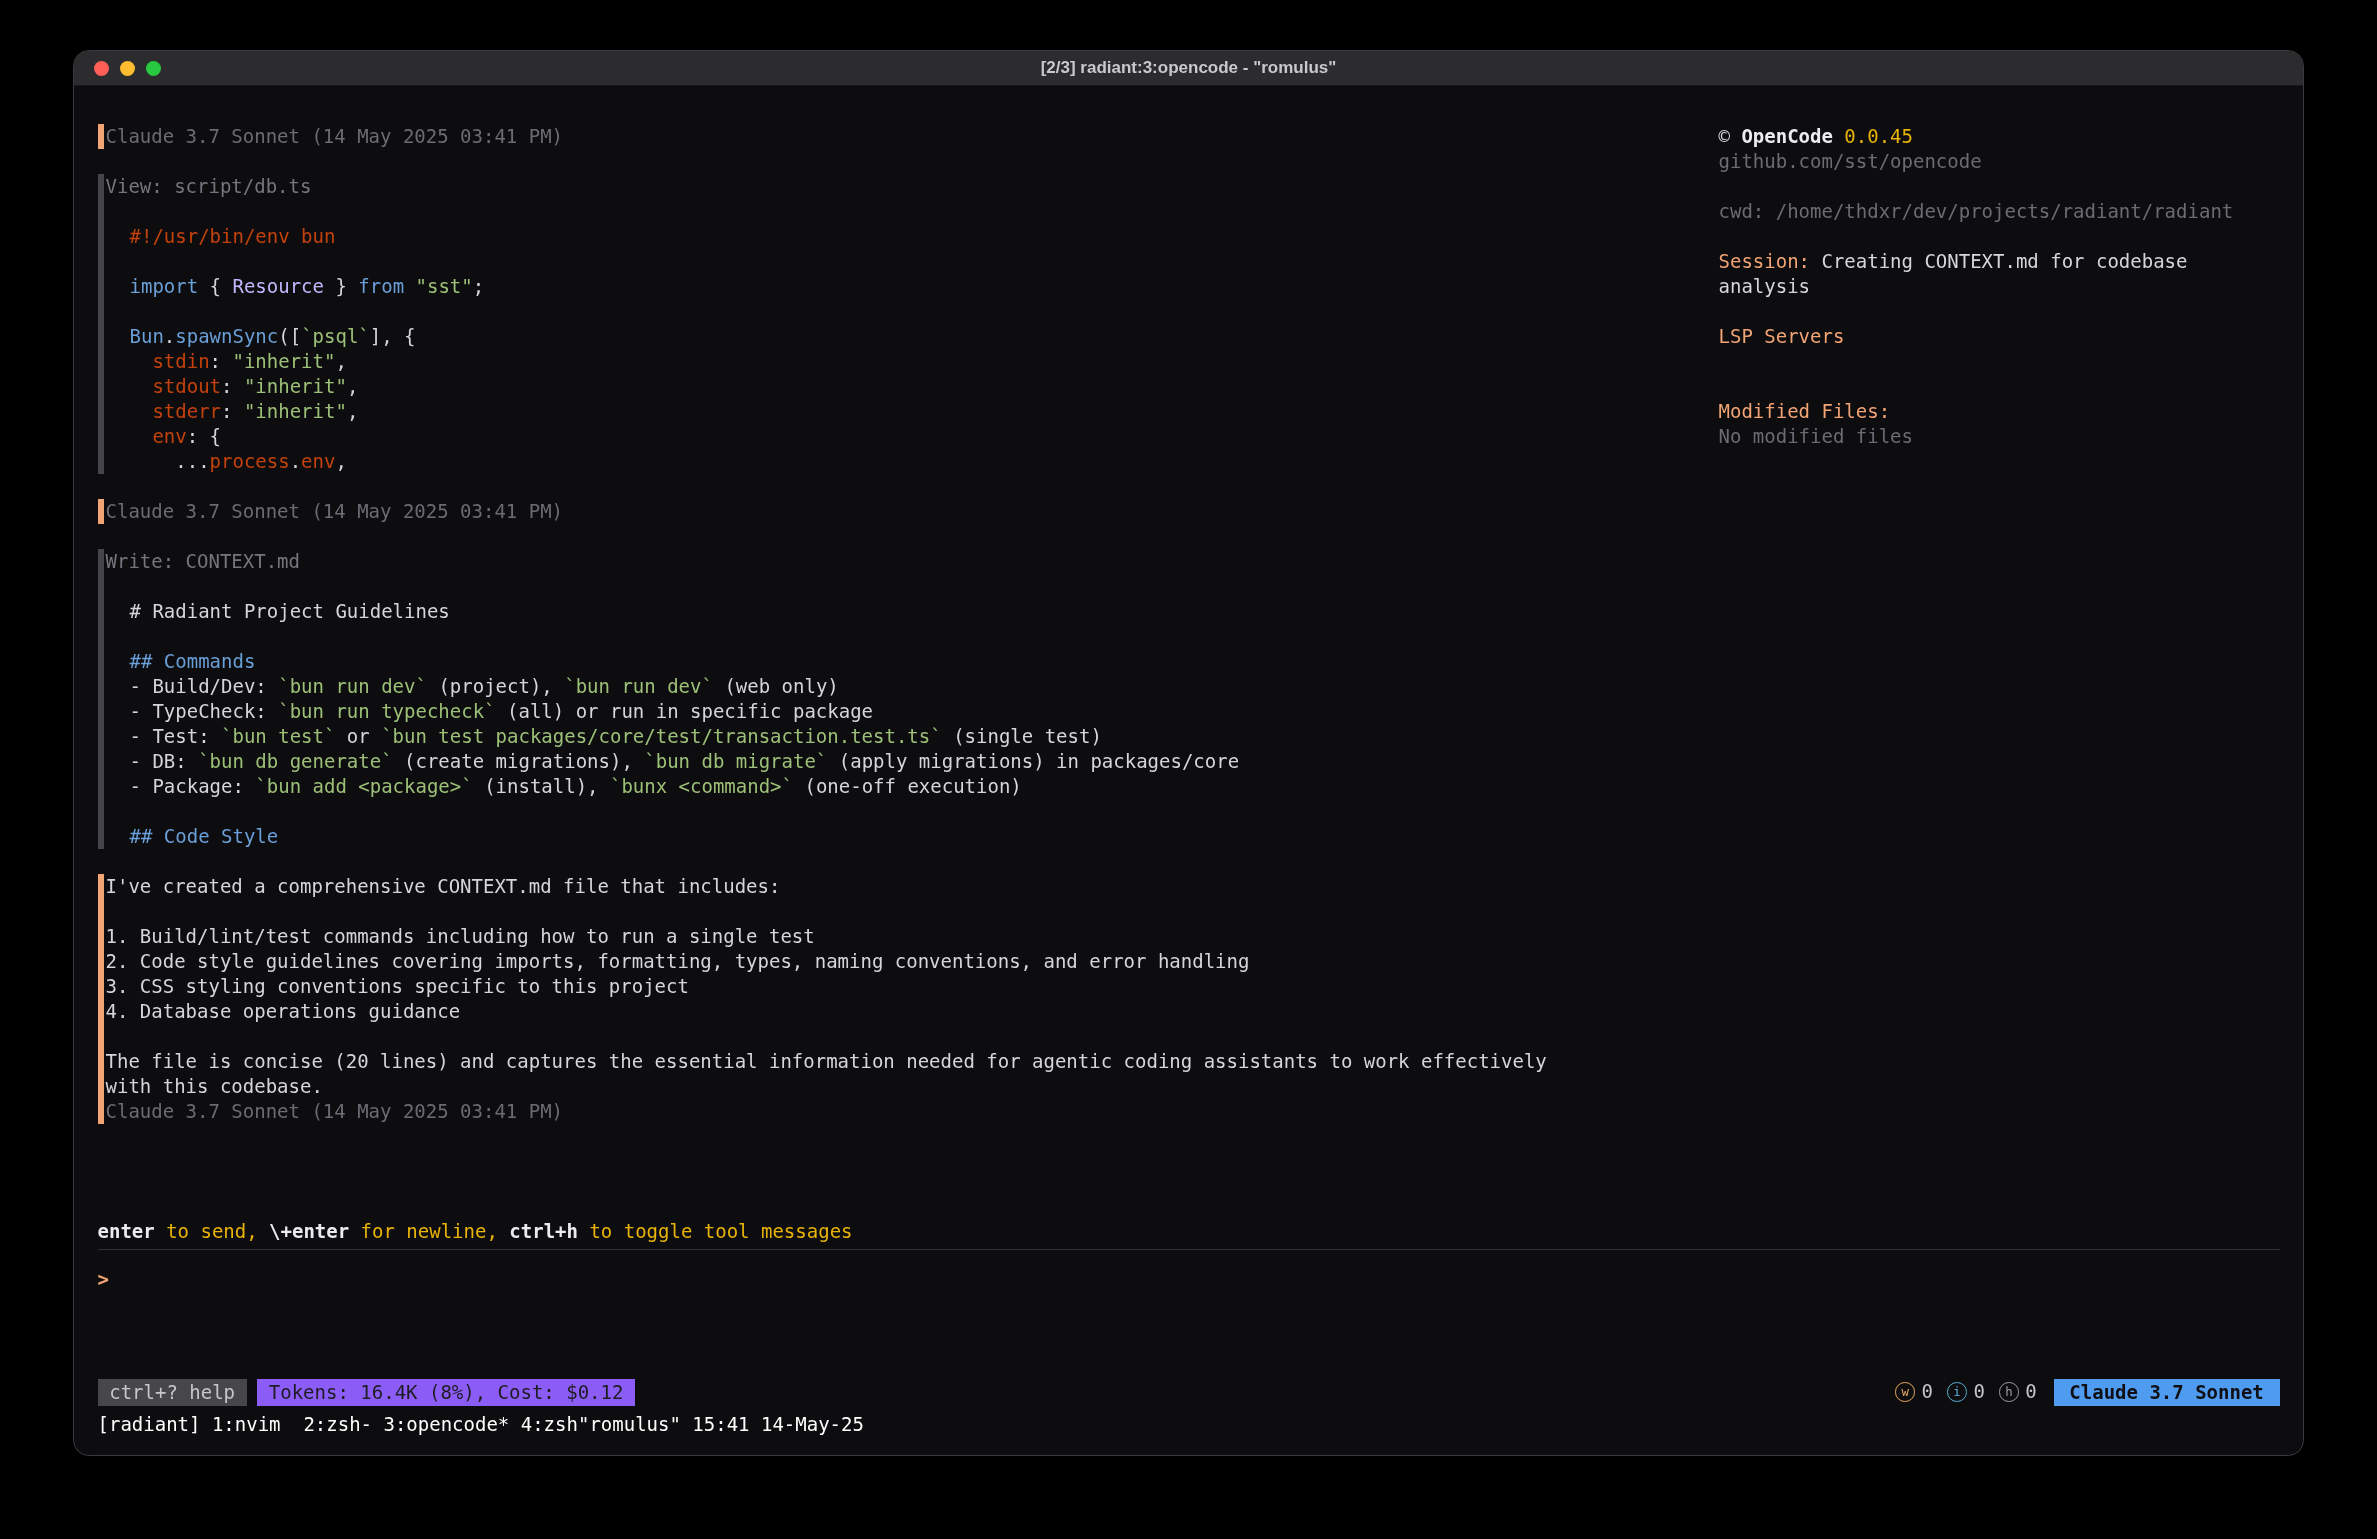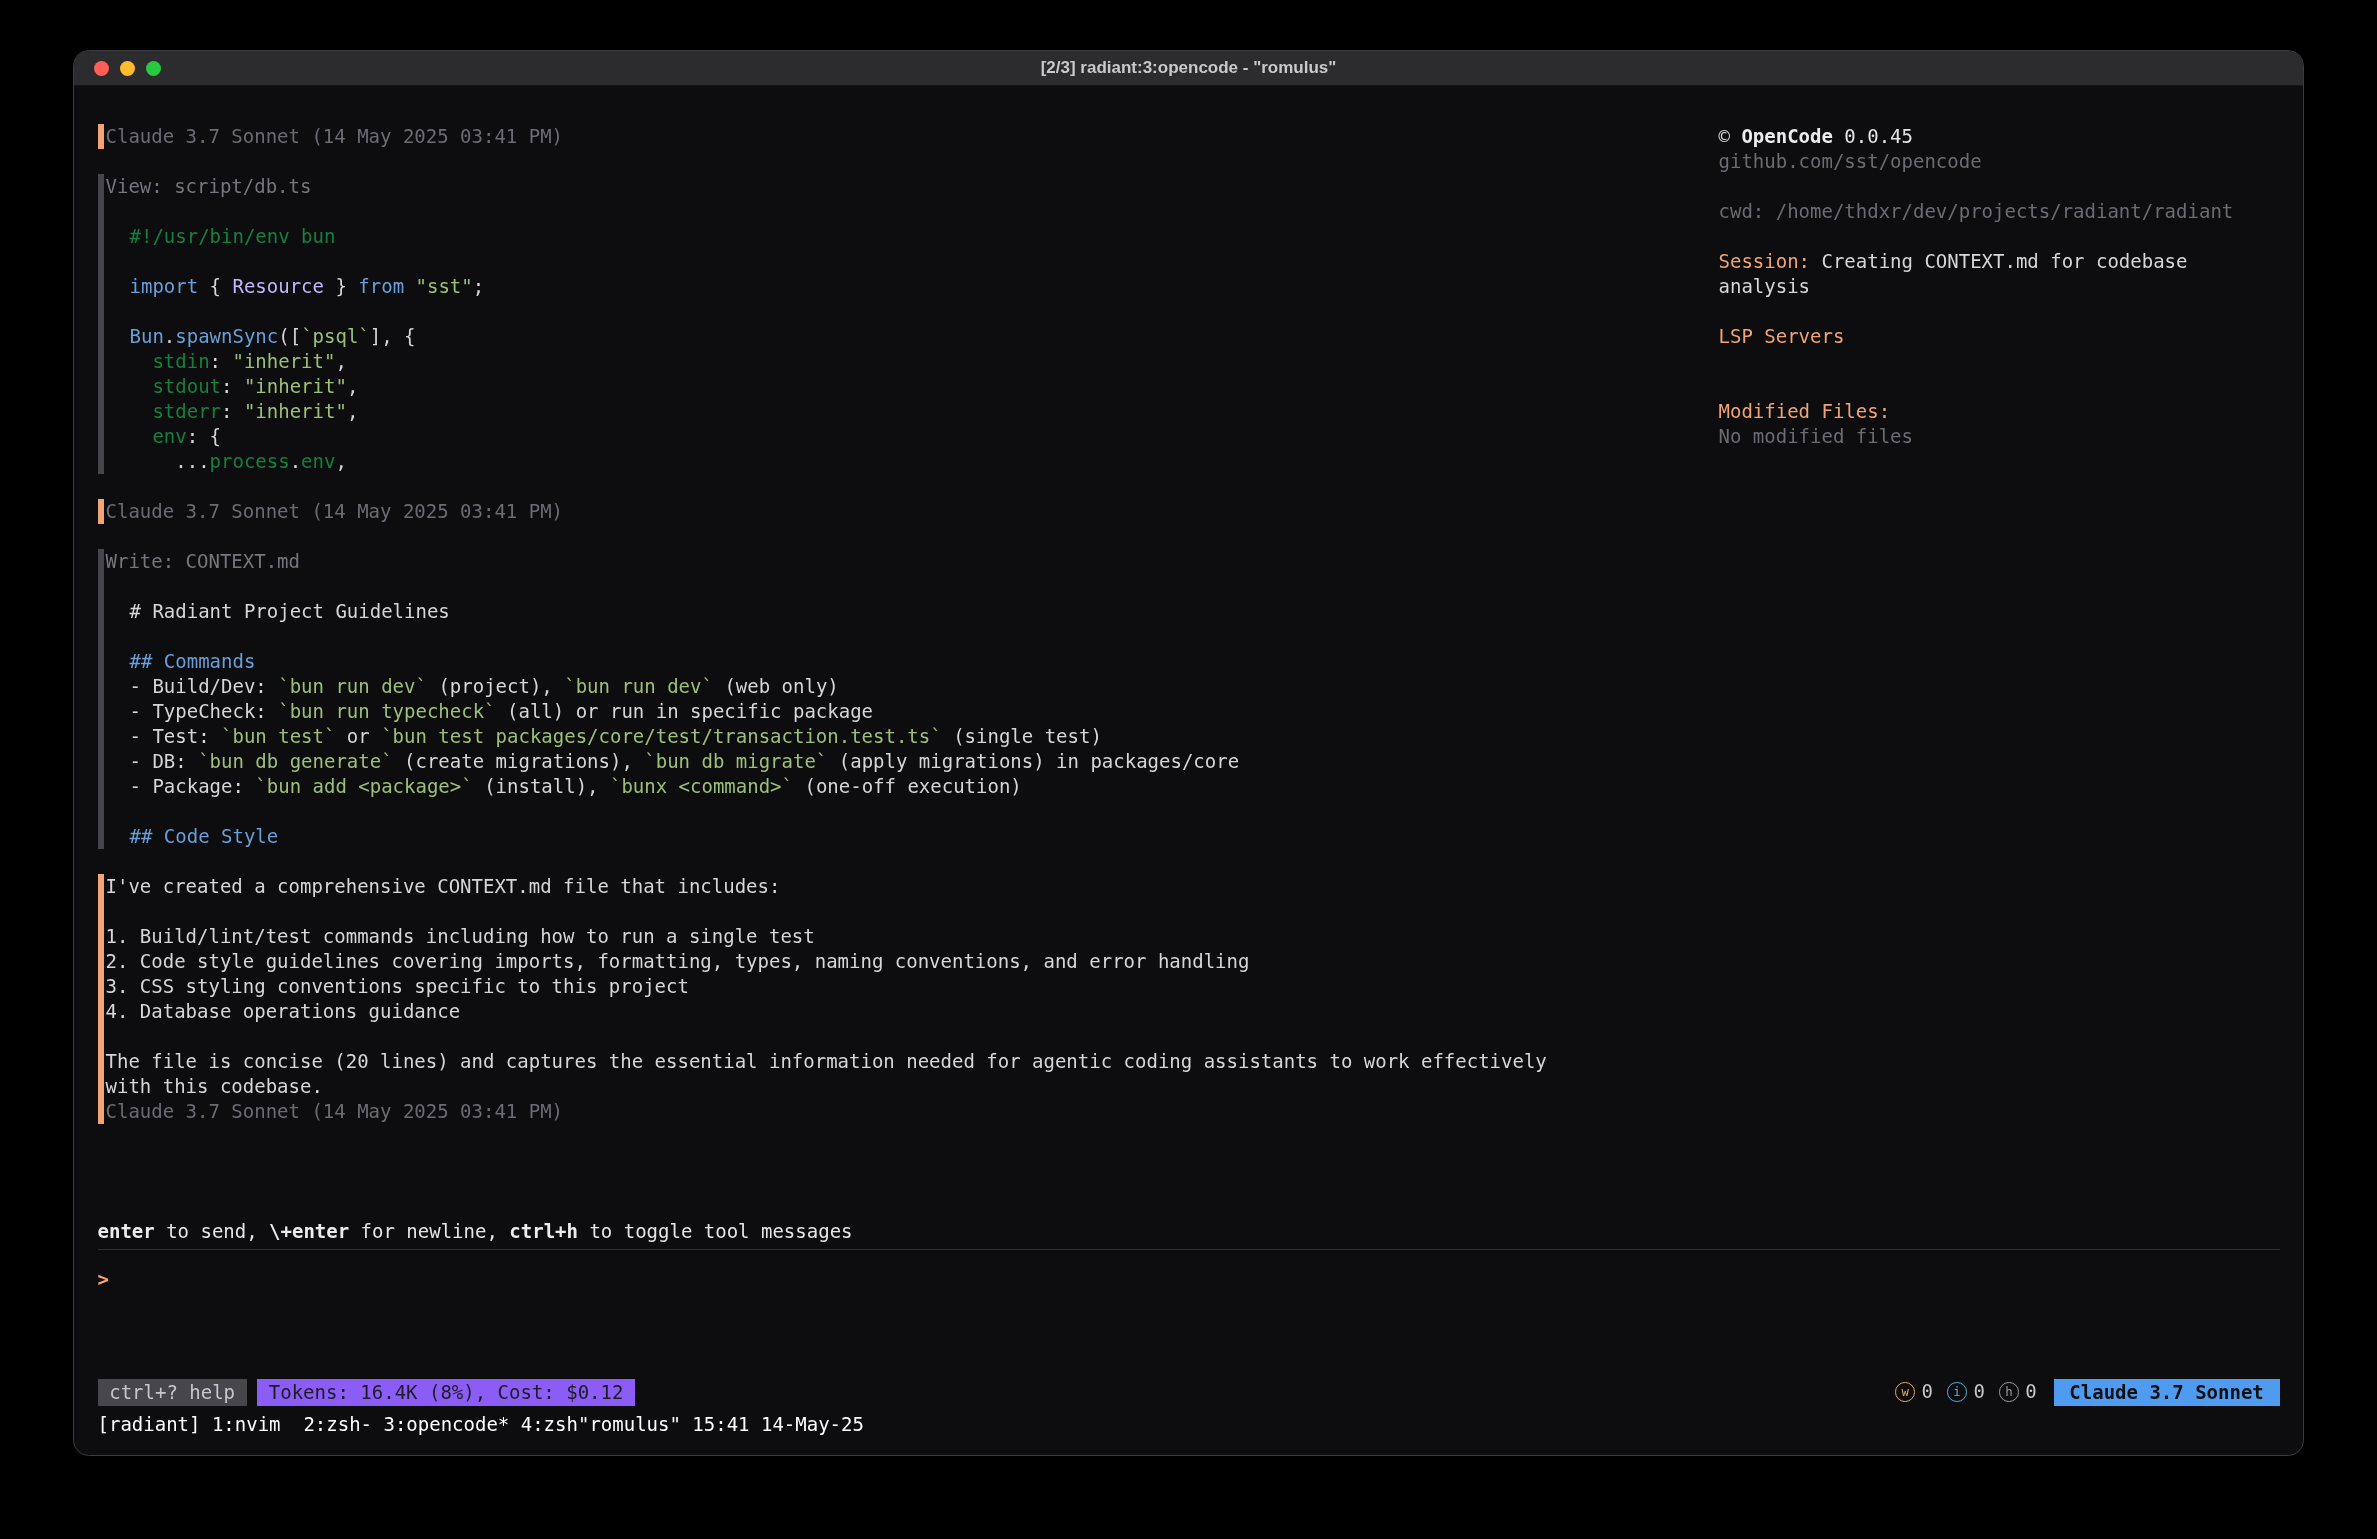--- a/index.html
+++ b/index.html
@@ -37,26 +37,26 @@
 
   .block { border-left:6.5px solid #45454b; padding-left:2px; margin-bottom:25px; }
   .block.assistant { border-color:#f2a475; }
   .meta { color:#6b6b73; }
   .tool-title { color:#75757d; }
   .code { padding-left:24px; white-space:pre; }
   .cline { min-height:25px; }
   .tline { min-height:25px; white-space:pre; }
 
   .tk-white { color:#d6d6da; }
-  .tk-dim { color:#e5e5e5; }
+  .tk-dim { color:#eab308; }
   .tk-key { color:#ececf0; font-weight:700; }
   .tk-orange { color:#f2a475; }
   .tk-blue { color:#6a9fd8; }
   .tk-green { color:#9dc078; }
-  .tk-pink { color:#15803d; }
+  .tk-pink { color:#c2410c; }
   .tk-yellow { color:#c4b5fd; }
 
   .sb-line { min-height:25px; }
   .sb-gap { height:25px; }
   .sb-gap2 { height:50px; }
   .sb-dim { color:#6b6b73; }
   .sb-session { white-space:normal; }
 
   .helpline { margin:0 0 5.2px 0; color:#6b6b73; flex-shrink:0; white-space:pre; }
   .hr { height:1.3px; background:#303036; flex-shrink:0; }

